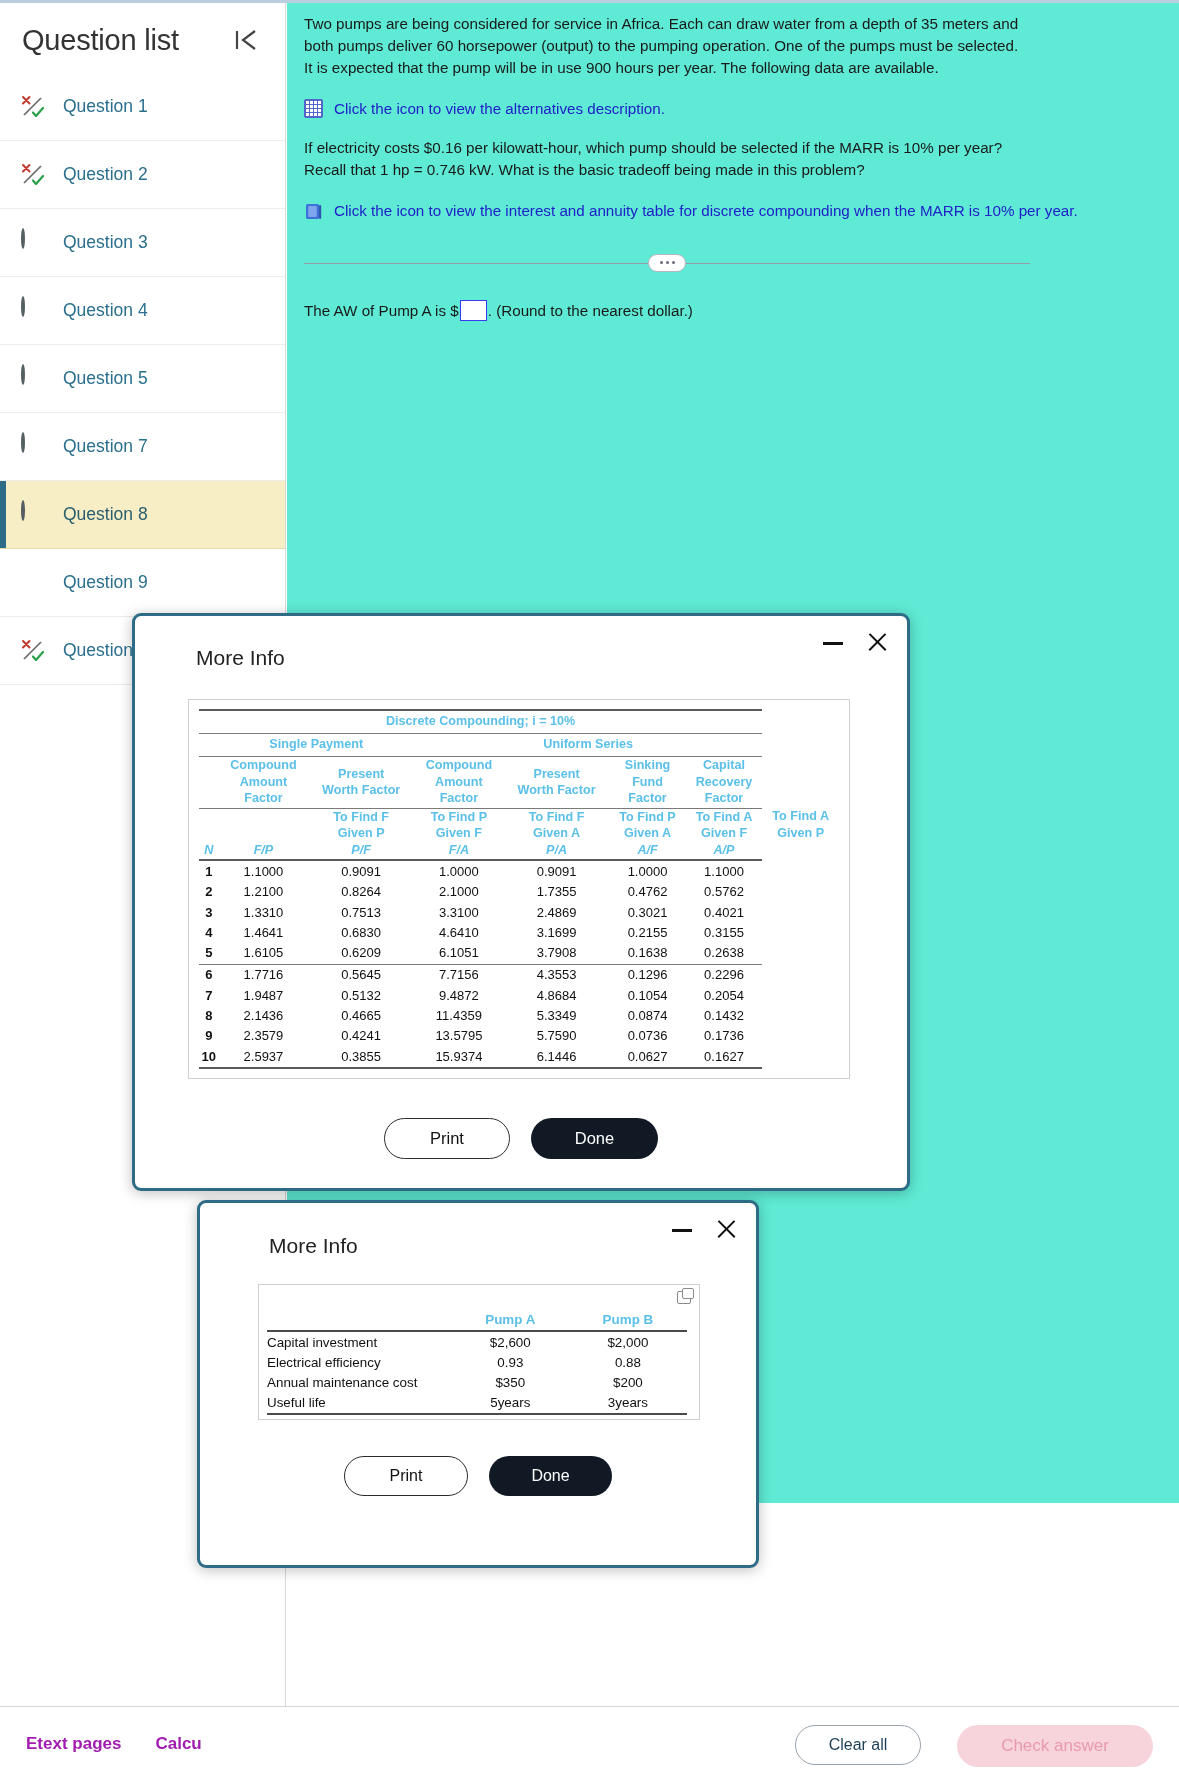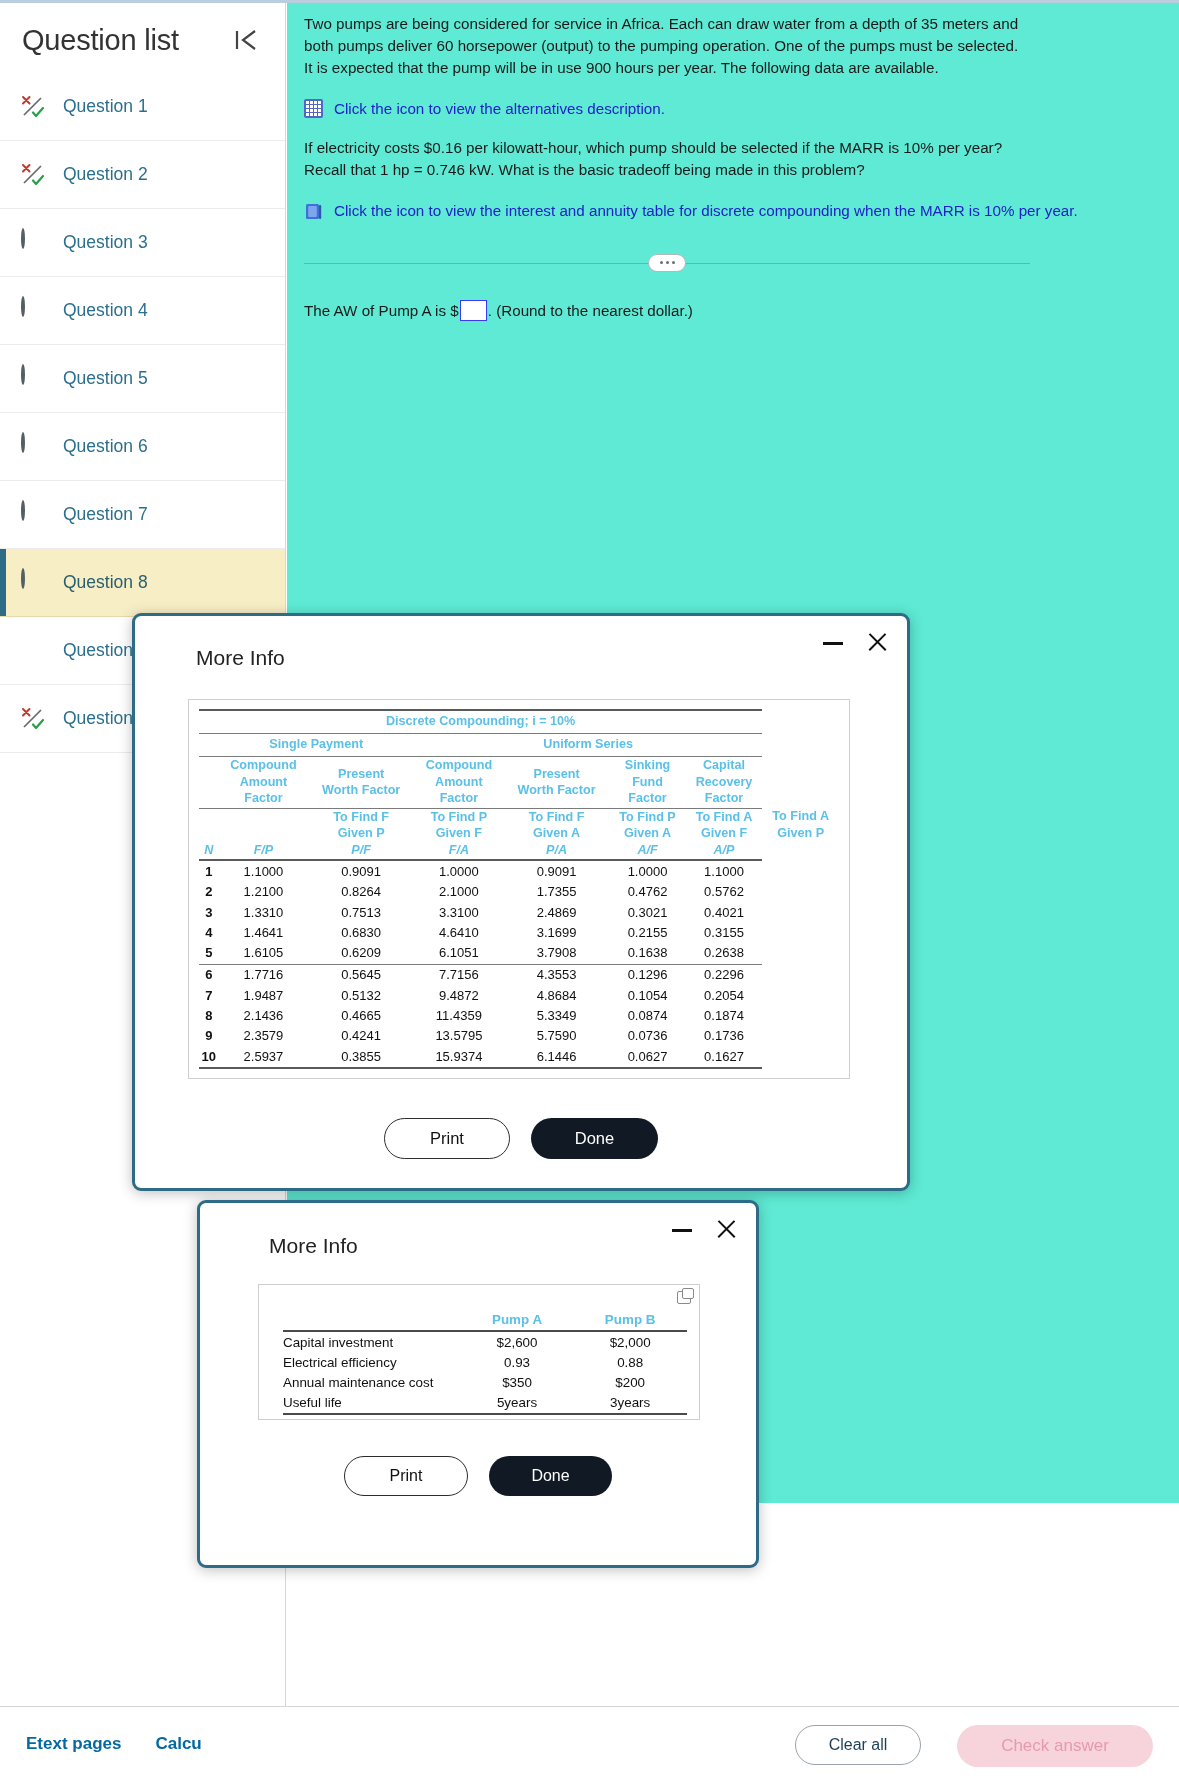--- a/index.html
+++ b/index.html
@@ -183,21 +183,21 @@
   .hd-blue { color: #5bc0e8; font-weight: bold; }
   .hd-blue-i { color: #5bc0e8; font-weight: bold; font-style: italic; }
   .rule-thick td { border-bottom: 2.4px solid #595959; height: 2px; padding: 0; }
   .rule-thin td { border-bottom: 1.3px solid #7a7a7a; height: 1px; padding: 0; }
   .itab td.num { color: #111; font-size: 13px; padding: 1.6px 0; }
   .itab td.nidx { color: #111; font-weight: bold; font-size: 13px; }
   .sp-title { padding-bottom: 3px !important; padding-top: 2px !important; }
 
   
   .modal-2 .tbl-card {
-    margin: 26px 56px 4px 58px; padding: 10px 12px 4px 24px; position: relative;
+    margin: 26px 56px 4px 58px; padding: 10px 12px 4px 8px; position: relative;
   }
   .copy-ico {
     position: absolute; right: 8px; top: 6px; width: 14px; height: 13px;
     border: 1.4px solid #8a8a8a; border-radius: 2px; cursor: pointer;
   }
   .copy-ico::after {
     content: ""; position: absolute; right: -4px; top: -4px; width: 10px; height: 9px;
     border: 1.4px solid #8a8a8a; border-radius: 2px; background: #fff;
   }
   table.ptab { width: 100%; border-collapse: collapse; margin-top: 14px; }
@@ -225,21 +225,21 @@
   .modal-2 .btn-done  { min-width: 123px; height: 40px; font-size: 16px; }
 
   
   .bottombar {
     position: absolute; left: 0; bottom: 0; width: 1179px; height: 74px;
     background: #fff; border-top: 1px solid #d5d5d5;
     display: flex; align-items: center; padding: 0 26px;
   }
   .bb-left { display: flex; align-items: center; gap: 34px; }
   .bb-link {
-    font-size: 17px; color: #0369a1; font-weight: bold; cursor: pointer; white-space: nowrap;
+    font-size: 17px; color: #a21caf; font-weight: bold; cursor: pointer; white-space: nowrap;
   }
   .bb-right {
     position: absolute; right: 26px; bottom: 13px;
     display: flex; gap: 36px;
   }
   .btn-clear {
     min-width: 126px; height: 40px; border-radius: 20px;
     border: 1.5px solid #9aa3ab; background: #fff; color: #1c3f57;
     font-size: 16px; font-family: "Liberation Sans", sans-serif; cursor: pointer;
   }
@@ -292,24 +292,20 @@
       <li class="q-item">
         <span class="st"><span class="st-circle"></span></span>
         <span class="q-label">Question 4</span>
       </li>
       <li class="q-item">
         <span class="st"><span class="st-circle"></span></span>
         <span class="q-label">Question 5</span>
       </li>
       <li class="q-item">
         <span class="st"><span class="st-circle"></span></span>
-        <span class="q-label">Question 6</span>
-      </li>
-      <li class="q-item">
-        <span class="st"><span class="st-circle"></span></span>
         <span class="q-label">Question 7</span>
       </li>
       <li class="q-item current">
         <span class="st"><span class="st-circle"></span></span>
         <span class="q-label">Question 8</span>
       </li>
       <li class="q-item">
         <span class="st"><span class="st-wrong"></span></span>
         <span class="q-label">Question 9</span>
       </li>
@@ -519,21 +515,21 @@
             <td class="num">0.1054</td>
             <td class="num">0.2054</td>
           </tr>
           <tr>
             <td class="nidx">8</td>
             <td class="num">2.1436</td>
             <td class="num">0.4665</td>
             <td class="num">11.4359</td>
             <td class="num">5.3349</td>
             <td class="num">0.0874</td>
-            <td class="num">0.1874</td>
+            <td class="num">0.1432</td>
           </tr>
           <tr>
             <td class="nidx">9</td>
             <td class="num">2.3579</td>
             <td class="num">0.4241</td>
             <td class="num">13.5795</td>
             <td class="num">5.7590</td>
             <td class="num">0.0736</td>
             <td class="num">0.1736</td>
           </tr>

